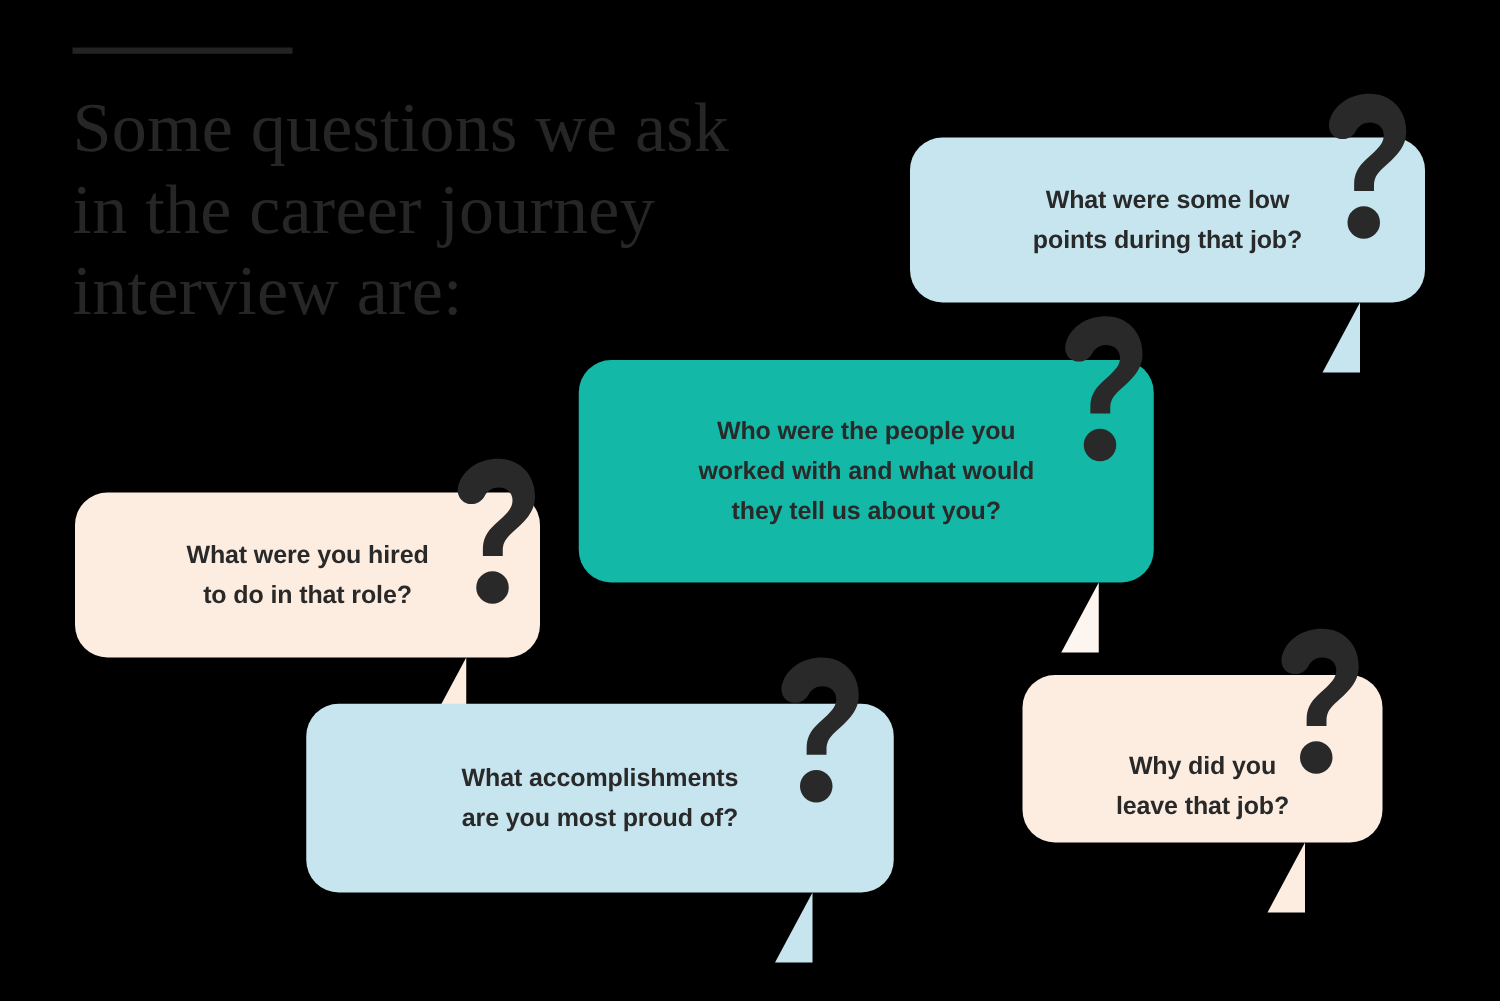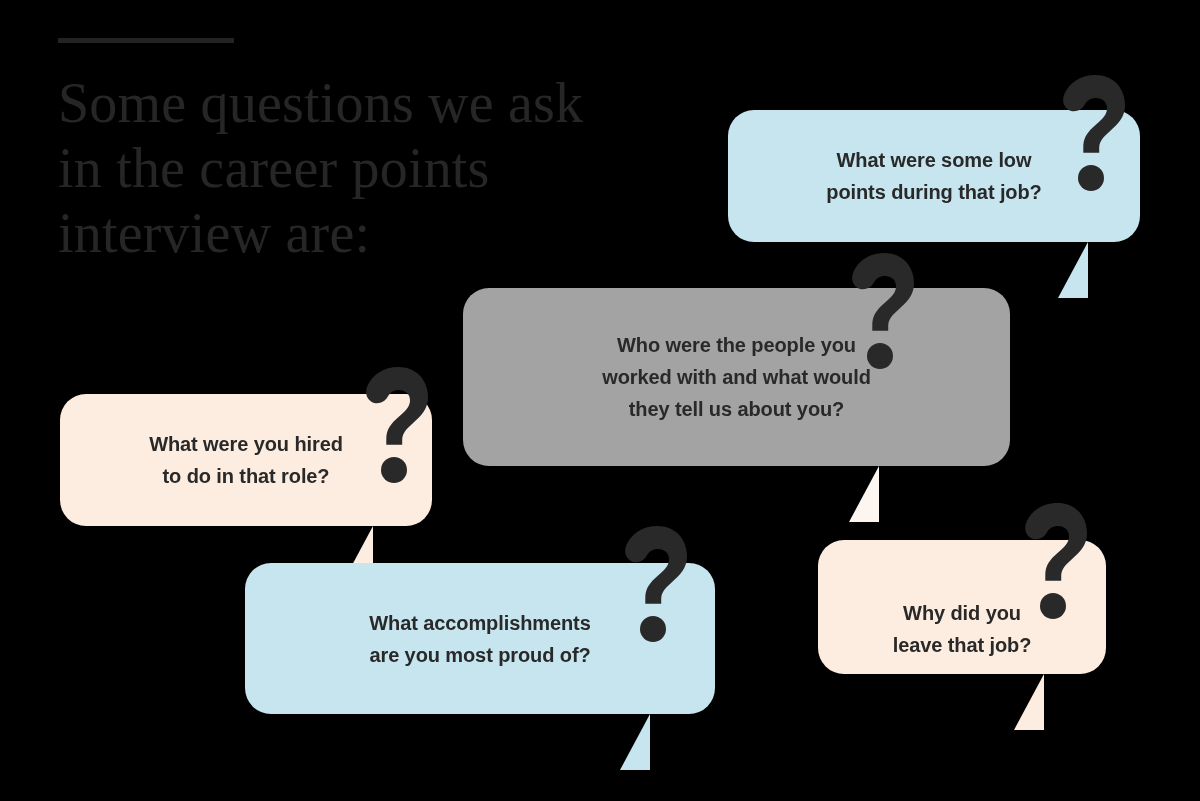--- a/index.html
+++ b/index.html
@@ -90,37 +90,37 @@
   .qmark svg { display: block; }
 </style>
 </head>
 <body style="background: rgb(0, 0, 0);">
 
 <div id="stage" style="width: 1200px; height: 801px; background: rgb(0, 0, 0);">
 
   <div class="heading-block">
     <div class="rule" style="background: rgb(35, 35, 35);"></div>
     <h1 class="headline" style="color: rgb(38, 38, 38);">Some questions we ask
-in the career points
+in the career journey
 interview are:</h1>
   </div>
 
   <div id="bubble-layer">
       <div class="bubble" style="left: 728px; top: 110px; width: 412px; height: 132px; background: rgb(198, 229, 239);">
         <div class="bubble-text" style="color: rgb(41, 41, 41);">What were some low
 points during that job?</div>
         <div class="tail tail-left" style="left: 330px; border-color: transparent transparent rgb(198, 229, 239); border-width: 0px 0px 56px 30px;"></div>
         <div class="qmark" style="left: 333px; top: -36px;">
           <svg width="72" height="128" viewBox="0 0 72 128" aria-hidden="true">
             <path fill="#292929" d="M34.5 1C19.8 1 8.3 8.6 3.4 20.1c-2.6 6.1-1.1 12.6 4 15.6 5.6 3.3 12.9 1.1 16.1-4.6 2.6-4.6 6.4-7.1 11.3-7.1 6.6 0 11.2 4.2 11.2 10.2 0 4.6-2 8.1-7.6 13.3l-6.6 6.1C25 59.9 22.3 65.5 22.3 73.6v5.2h15.9v-4.2c0-5.6 1.8-9.2 7.2-14.2l6.6-6.1C60.4 46.6 64 39.8 64 31.2 64 13.6 51.9 1 34.5 1z"></path>
             <circle fill="#292929" cx="30" cy="104" r="13"></circle>
           </svg>
         </div>
       </div>
-      <div class="bubble" style="left: 463px; top: 288px; width: 547px; height: 178px; background: #a3a3a3;">
+      <div class="bubble" style="left: 463px; top: 288px; width: 460px; height: 178px; background: #14b8a6;">
         <div class="bubble-text" style="color: rgb(41, 41, 41);">Who were the people you
 worked with and what would
 they tell us about you?</div>
         <div class="tail tail-left" style="left: 386px; border-color: transparent transparent rgb(253, 246, 240); border-width: 0px 0px 56px 30px;"></div>
         <div class="qmark" style="left: 387px; top: -36px;">
           <svg width="72" height="128" viewBox="0 0 72 128" aria-hidden="true">
             <path fill="#292929" d="M34.5 1C19.8 1 8.3 8.6 3.4 20.1c-2.6 6.1-1.1 12.6 4 15.6 5.6 3.3 12.9 1.1 16.1-4.6 2.6-4.6 6.4-7.1 11.3-7.1 6.6 0 11.2 4.2 11.2 10.2 0 4.6-2 8.1-7.6 13.3l-6.6 6.1C25 59.9 22.3 65.5 22.3 73.6v5.2h15.9v-4.2c0-5.6 1.8-9.2 7.2-14.2l6.6-6.1C60.4 46.6 64 39.8 64 31.2 64 13.6 51.9 1 34.5 1z"></path>
             <circle fill="#292929" cx="30" cy="104" r="13"></circle>
           </svg>
         </div>

